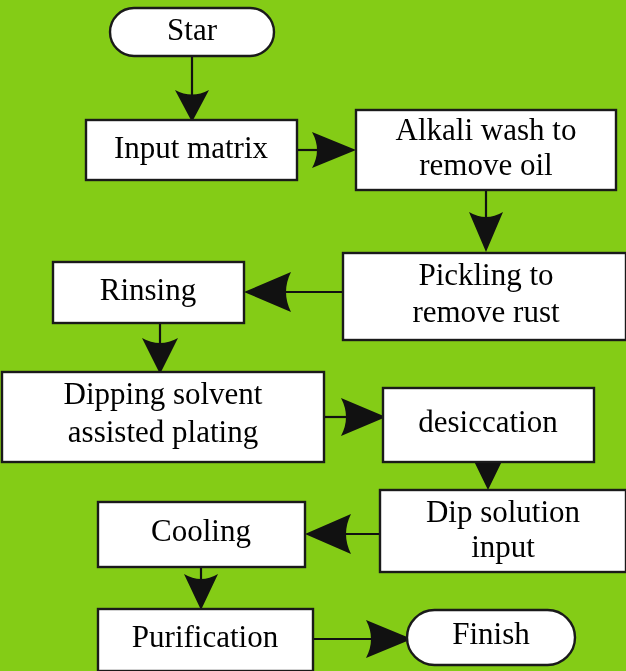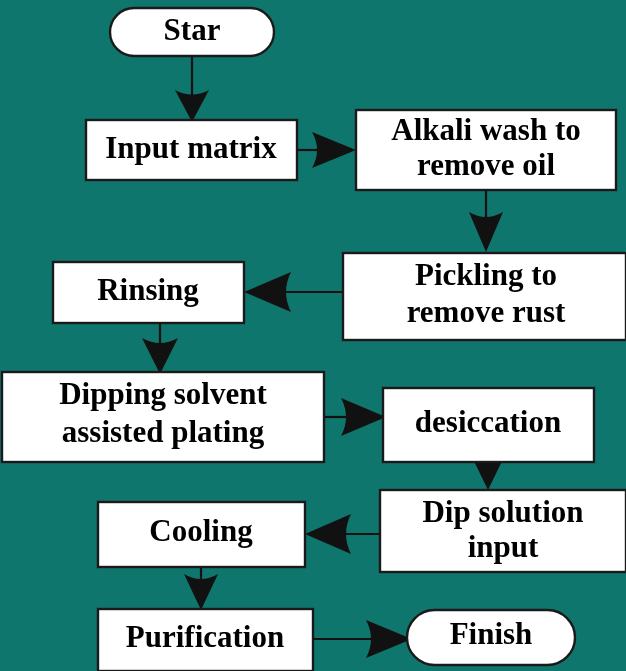--- a/index.html
+++ b/index.html
@@ -4,24 +4,23 @@
 <style>
   html, body {
     margin: 0;
     padding: 0;
     background: #ffffff;
   }
   #flow-root {
     position: relative;
     width: 626px;
     height: 671px;
-    background: #0f766e;
+    background: #84cc16;
     overflow: hidden;
     font-family: "Liberation Serif", "DejaVu Serif", serif;
-    font-weight: bold;
   }
   svg#flow-svg {
     position: absolute;
     left: 0;
     top: 0;
     width: 626px;
     height: 671px;
     display: block;
   }
   .node-rect {

